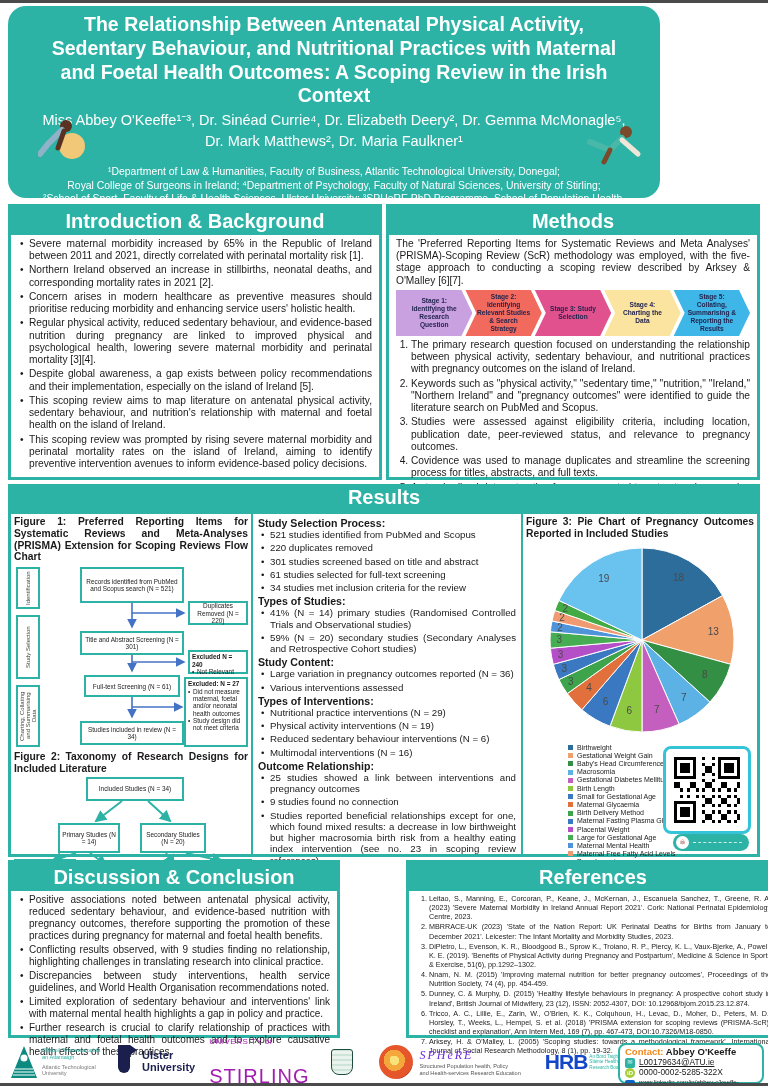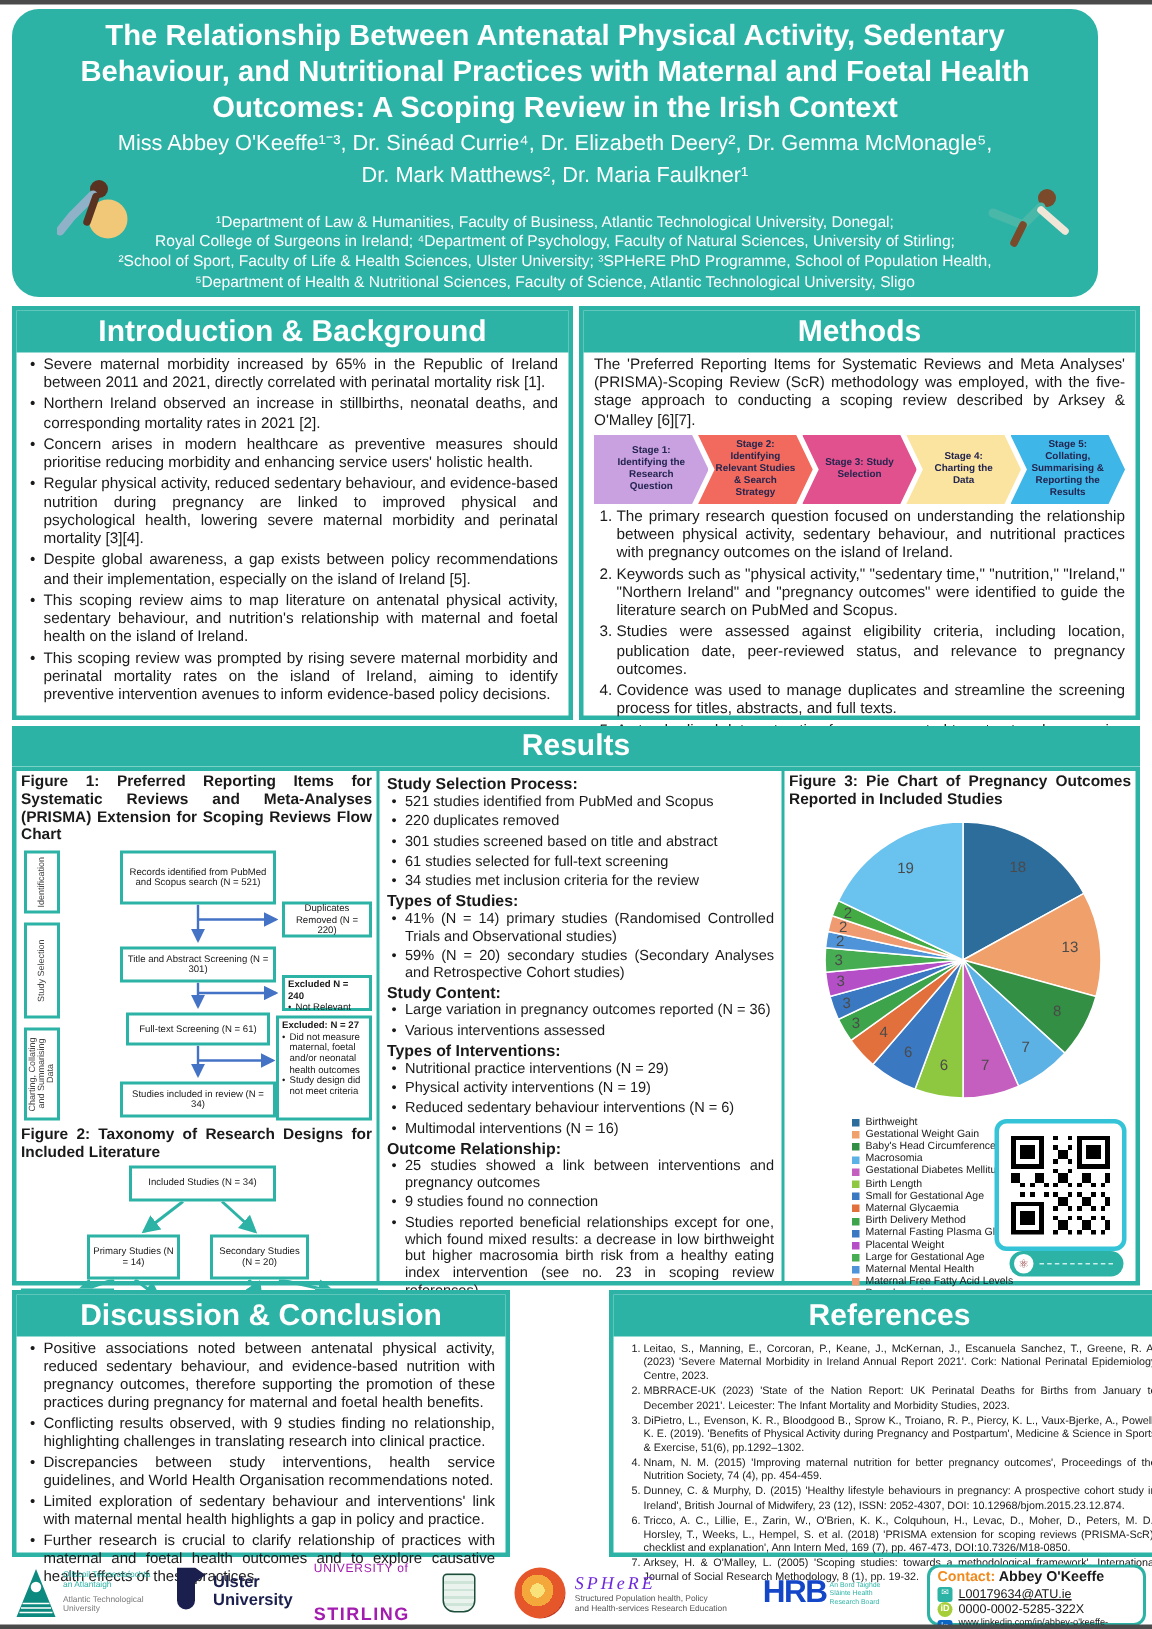--- a/index.html
+++ b/index.html
@@ -1,19 +1,19 @@
 <!DOCTYPE html>
 <html><head>
 <meta charset="utf-8">
 <style>
   html,body{margin:0;padding:0;background:#ffffff;}
   body{width:768px;height:1086px;position:relative;font-family:"Liberation Sans",sans-serif;color:#1a1a1a;overflow:hidden;}
   .edge{position:absolute;left:0;width:768px;height:3px;background:#4a4a4a;}
   
-  .hdr{position:absolute;left:8px;top:6px;width:724px;height:192px;background:#2cb3a6;border-radius:18px;color:#fff;text-align:center;box-sizing:border-box;padding-top:7px;}
+  .hdr{position:absolute;left:8px;top:6px;width:652px;height:192px;background:#2cb3a6;border-radius:18px;color:#fff;text-align:center;box-sizing:border-box;padding-top:7px;}
   .hdr .title{font-size:19.5px;font-weight:bold;line-height:1.22;padding:0 30px;}
   .hdr .auth{font-size:14.5px;margin-top:3px;line-height:1.25;}
   .hdr .affil{font-size:10.4px;line-height:1.28;margin-top:15px;}
   .figL,.figR{position:absolute;}
   
   .panel{position:absolute;background:#fff;border:3px solid #2cb3a6;box-sizing:border-box;}
   .panel .bar{background:#2cb3a6;color:#fff;font-weight:bold;text-align:center;font-size:20px;line-height:28px;height:28px;}
   .body-txt{padding:3px 7px;font-size:10.2px;line-height:1.2;text-align:justify;}
   ul.bul{list-style:none;margin:0;padding:0 0 0 11px;}
   ul.bul li{position:relative;text-align:justify;margin-bottom:2px;}
@@ -56,21 +56,21 @@
   .refs ol{margin:0;padding-left:14px;font-size:7.2px;line-height:1.27;}
   .refs ol li{margin-bottom:1px;text-align:justify;}
   
   .footer{position:absolute;left:0;top:1040px;width:768px;height:44px;display:flex;align-items:center;}
   .lg{display:flex;align-items:center;margin-left:10px;}
   .atu-txt{font-size:5.6px;line-height:1.2;margin-left:4px;color:#2cb3a6;}
   .atu-txt .en{color:#7a7a7a;margin-top:3px;}
   .ulster-name{font-size:11px;font-weight:bold;color:#1b1f4e;line-height:1.05;margin-left:4px;}
   .stir{margin-left:14px;color:#a21caf;line-height:1;gap:17px;}
   .stir .s1{font-size:8px;letter-spacing:0.5px;}
-  .stir .s2{font-size:12px;font-weight:bold;letter-spacing:1px;margin-top:20px;}
+  .stir .s2{font-size:20px;font-weight:normal;letter-spacing:1px;margin-top:20px;}
   .crest{width:20px;height:24px;border:1.5px solid #1d4d3b;border-radius:3px 3px 8px 8px;margin-left:5px;background:repeating-linear-gradient(0deg,#eaf3ee 0 3px,#cfe4d8 3px 5px);}
   .sph-cir{width:34px;height:34px;border-radius:50%;background:radial-gradient(circle at 45% 45%,#f9e27a 0 18%,#f4a83c 18% 40%,#e5572b 40% 70%,#c03727 70% 100%);margin-left:16px;}
   .sph-txt{margin-left:6px;}
   .sph-name{font-family:"Liberation Serif",serif;color:#6d28d9;font-size:12px;letter-spacing:2px;font-style:italic;}
   .sph-sub{font-size:5.6px;color:#555;line-height:1.25;}
   .hrb-name{font-size:21px;font-weight:bold;color:#1446c8;margin-left:14px;letter-spacing:-1px;}
   .hrb-sub{font-size:4.6px;color:#2cb3a6;margin-left:2px;line-height:1.2;}
   .contact{position:absolute;right:4px;top:1043px;width:146px;height:41px;border:2.5px solid #2cb3a6;border-radius:8px;box-sizing:border-box;padding:1px 5px;background:#fff;}
   .contact .c1{font-size:9.5px;font-weight:bold;}
   .contact .c1 .lab{color:#f08a1e;}

